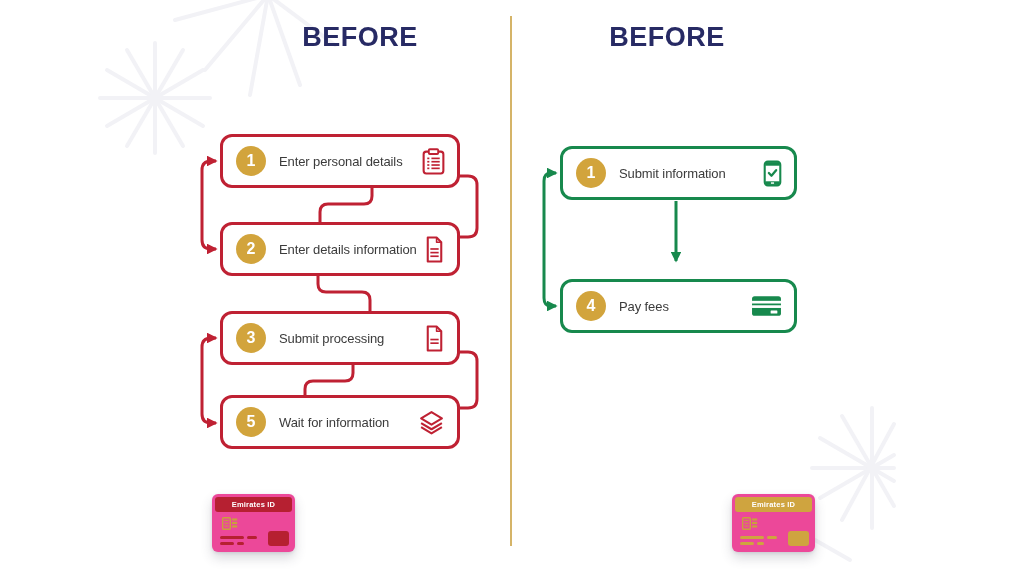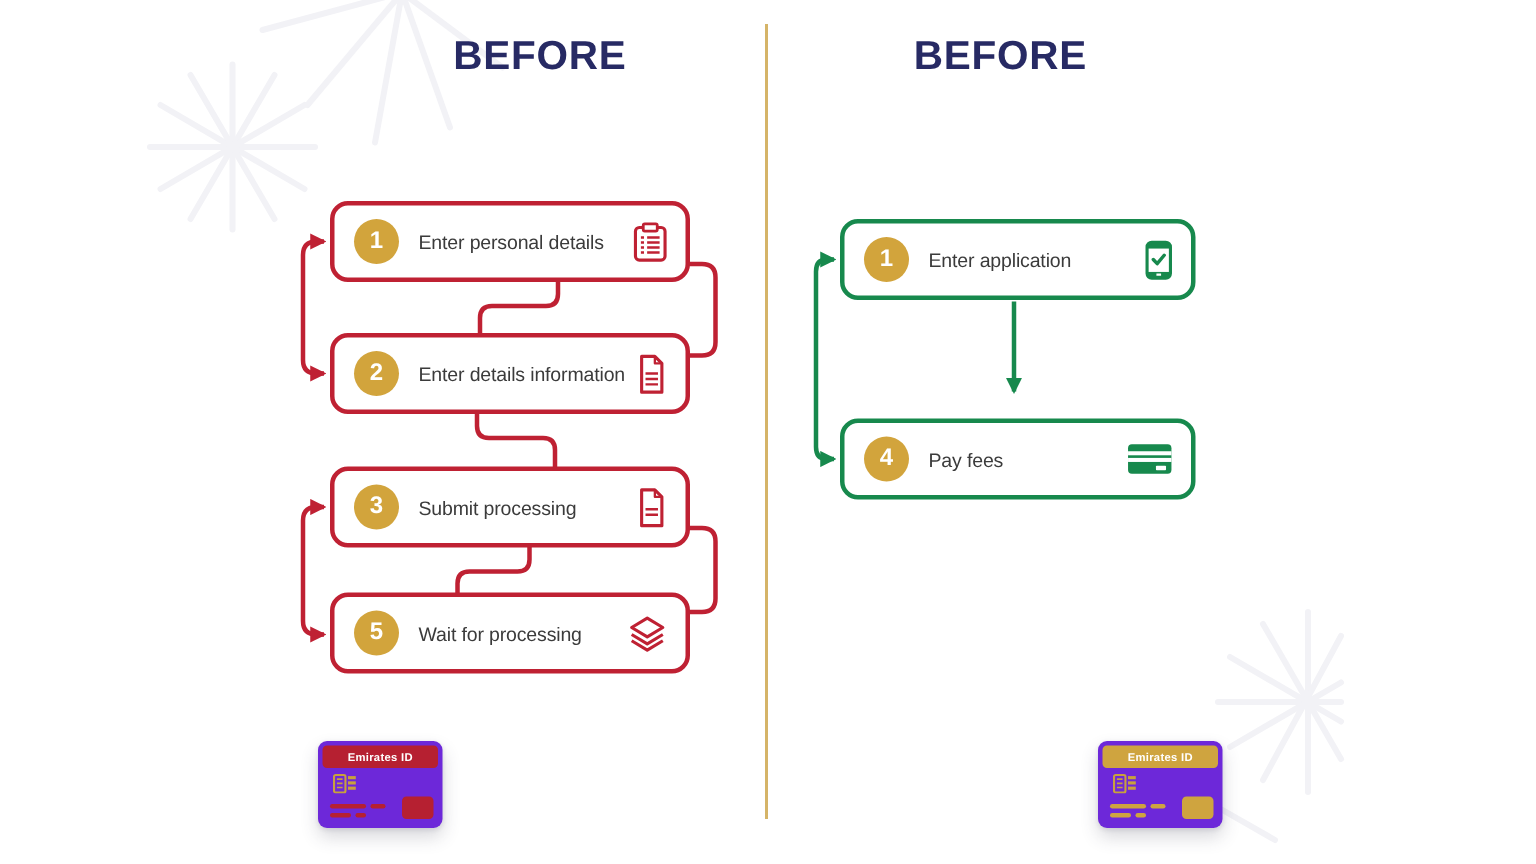--- a/index.html
+++ b/index.html
@@ -39,21 +39,21 @@
   }
   .step-label {
     margin-left:13px; font-size:13px; font-weight:500; color:#3b3b3b;
     white-space:nowrap; letter-spacing:-0.1px;
   }
   .step-icon { margin-left:auto; margin-right:12px; display:flex; flex:0 0 auto; }
   .step-icon.red   { color:#bf2133; }
   .step-icon.green { color:#17894d; }
 
   .id-card {
-    position:absolute; z-index:2; width:83px; height:58px; background:#6d28d9;
+    position:absolute; z-index:2; width:83px; height:58px; background:#ec4899;
     border-radius:6px;
     box-shadow:0 6px 12px rgba(60,60,80,0.20), 0 1px 3px rgba(60,60,80,0.12);
   }
   .card-left  { left:212px; top:494px; }
   .card-right { left:732px; top:494px; }
   .id-band {
     position:absolute; left:3px; right:3px; top:3px; height:15px;
     border-radius:3px; color:#ffffff; font-size:7.5px; font-weight:bold;
     text-align:center; line-height:15px; letter-spacing:0.2px;
   }
@@ -172,33 +172,33 @@
         <g stroke-width="1.6">
           <line x1="6" y1="14" x2="14" y2="14"></line>
           <line x1="6" y1="17.5" x2="14" y2="17.5"></line>
         </g>
       </svg>
     </span>
   </div>
 
   <div class="step red" style="left:220px; top:395px; width:240px;">
     <span class="badge">5</span>
-    <span class="step-label">Wait for processing</span>
+    <span class="step-label">Wait for information</span>
     <span class="step-icon red">
       <svg width="27" height="25" viewBox="0 0 26 24" fill="none" stroke="currentColor" stroke-linejoin="round" stroke-width="2">
         <path d="M13,2 L23,8 L13,14 L3,8 Z"></path>
         <path d="M3,12.5 L13,18.5 L23,12.5"></path>
         <path d="M3,16.5 L13,22.5 L23,16.5"></path>
       </svg>
     </span>
   </div>
 
   <div class="step green" style="left:560px; top:146px; width:237px;">
     <span class="badge">1</span>
-    <span class="step-label">Enter application</span>
+    <span class="step-label">Submit information</span>
     <span class="step-icon green">
       <svg width="19" height="27" viewBox="0 0 18 26" fill="none" stroke="currentColor">
         <rect x="2" y="2" width="14" height="3.5" fill="currentColor" stroke="none"></rect>
         <rect x="2" y="20.5" width="14" height="3.5" fill="currentColor" stroke="none"></rect>
         <rect x="1.5" y="1.5" width="15" height="23" rx="3" stroke-width="2"></rect>
         <polyline points="5.5,12.5 8,15.2 12.5,9.8" stroke-width="2.2" stroke-linecap="round" stroke-linejoin="round"></polyline>
         <line x1="7.5" y1="22.2" x2="10.5" y2="22.2" stroke="#ffffff" stroke-width="1.4"></line>
       </svg>
     </span>
   </div>

